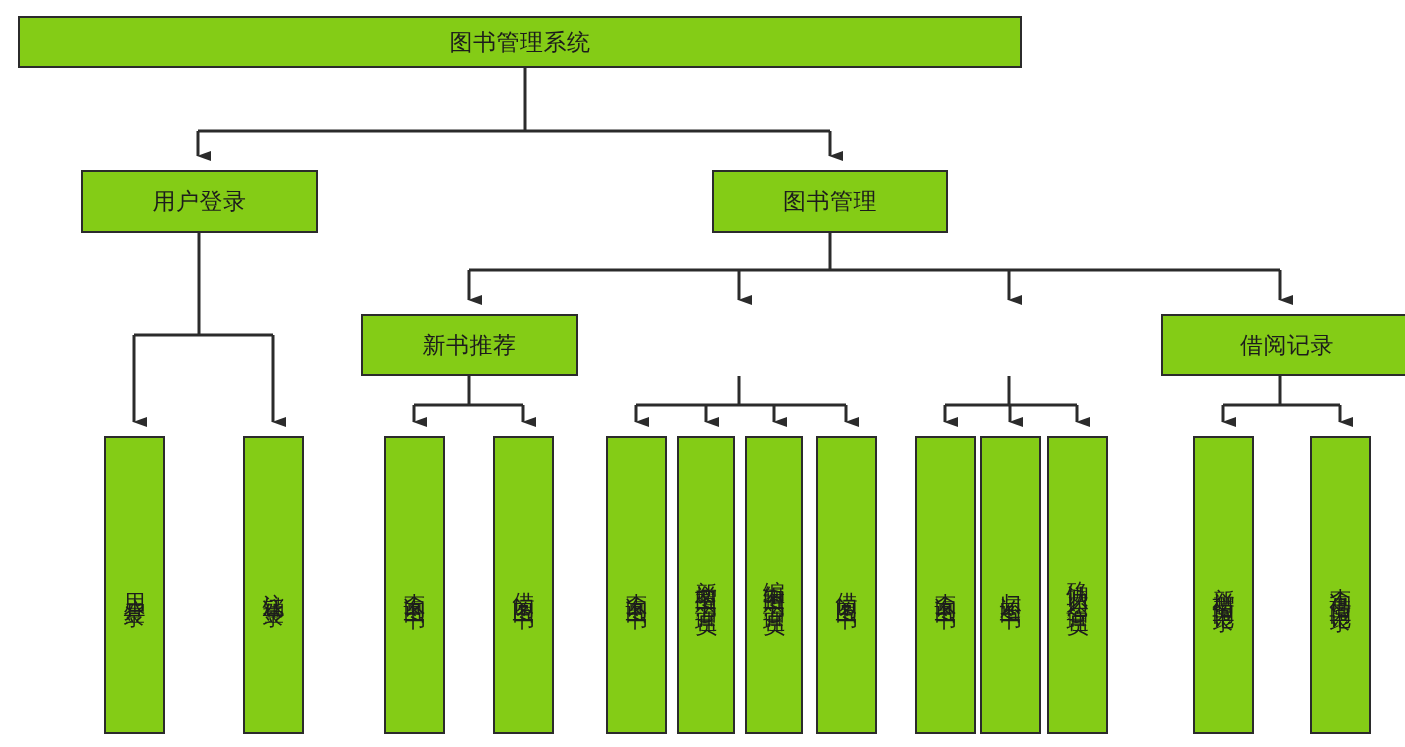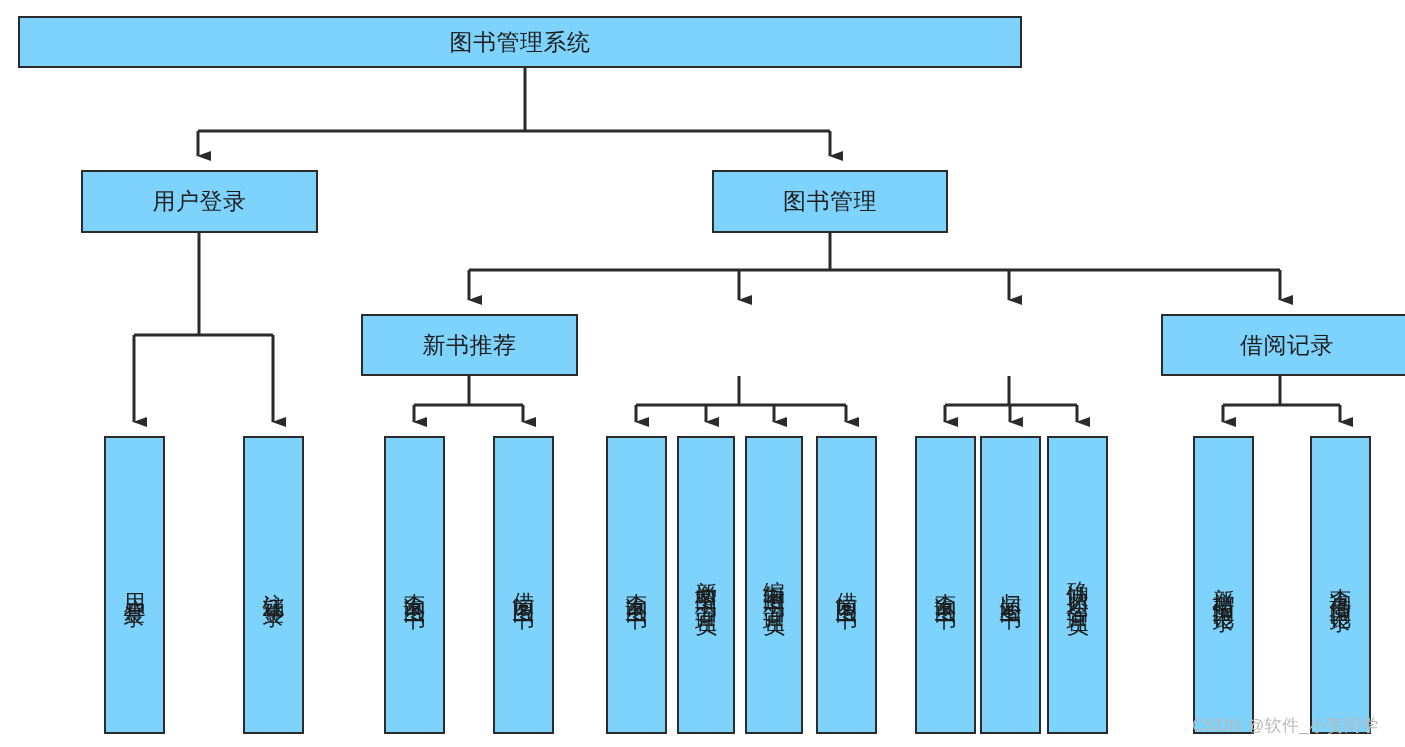--- a/index.html
+++ b/index.html
@@ -21,21 +21,21 @@
   #diagram-svg {
     position: absolute;
     left: 0;
     top: 0;
     width: 1405px;
     height: 747px;
   }
   .node-box {
     position: absolute;
     box-sizing: border-box;
-    background: #7dd3fc;
+    background: #84cc16;
     border: 2px solid #2b2b2b;
     display: flex;
     align-items: center;
     justify-content: center;
     overflow: hidden;
   }
   .node-label-h {
     font-size: 23px;
     color: #1c1c1c;
     line-height: 1.15;
@@ -203,15 +203,14 @@
   </div>
 
   <div class="node-box leaf-box" style="left:1193px; top:436px; width:61px; height:298px;">
     <span class="node-label-v">新增借阅记录</span>
   </div>
 
   <div class="node-box leaf-box" style="left:1310px; top:436px; width:61px; height:298px;">
     <span class="node-label-v">查询借阅记录</span>
   </div>
 
-  <div class="watermark">CSDN @软件_小贺同学</div>
 
 </div>
 
 </body></html>

